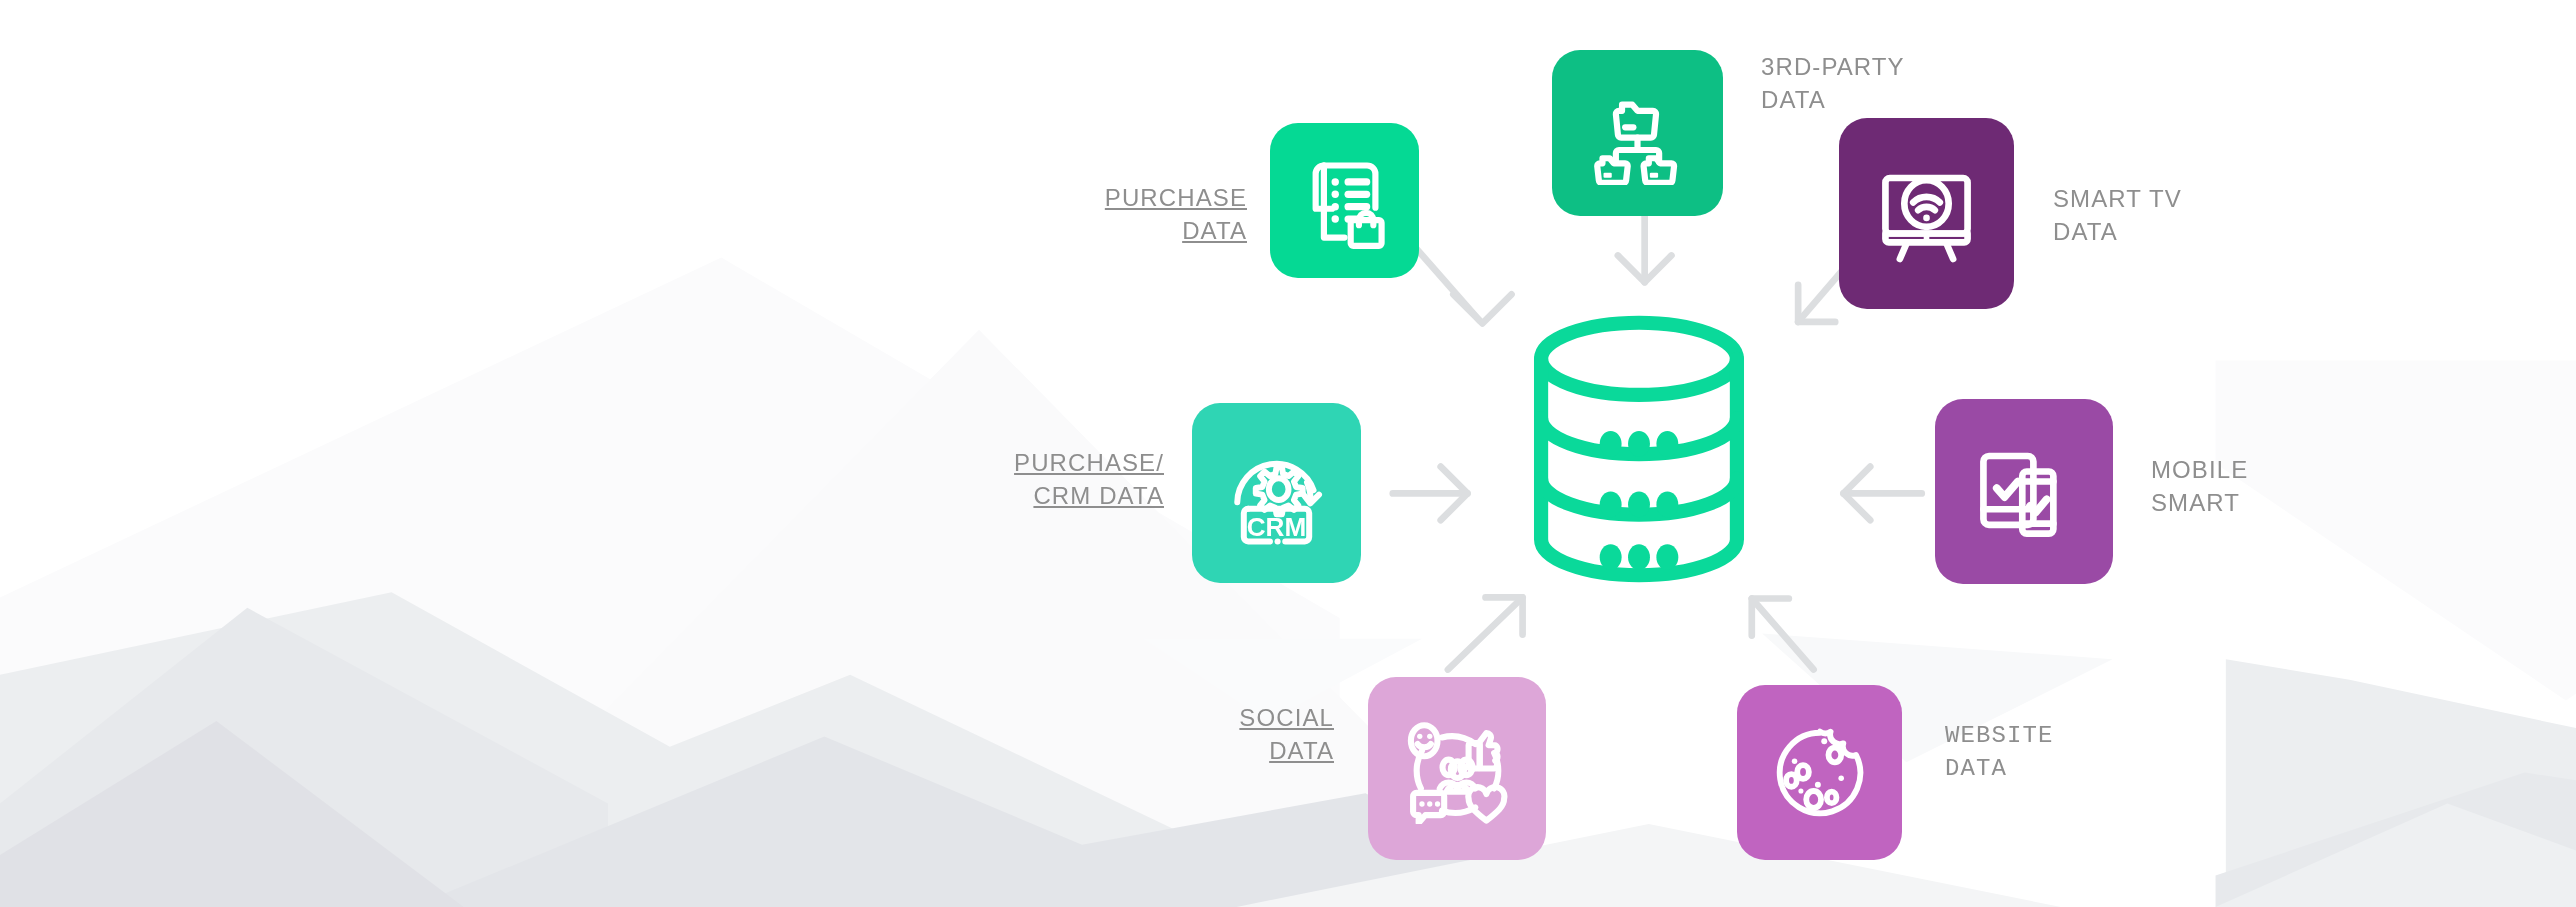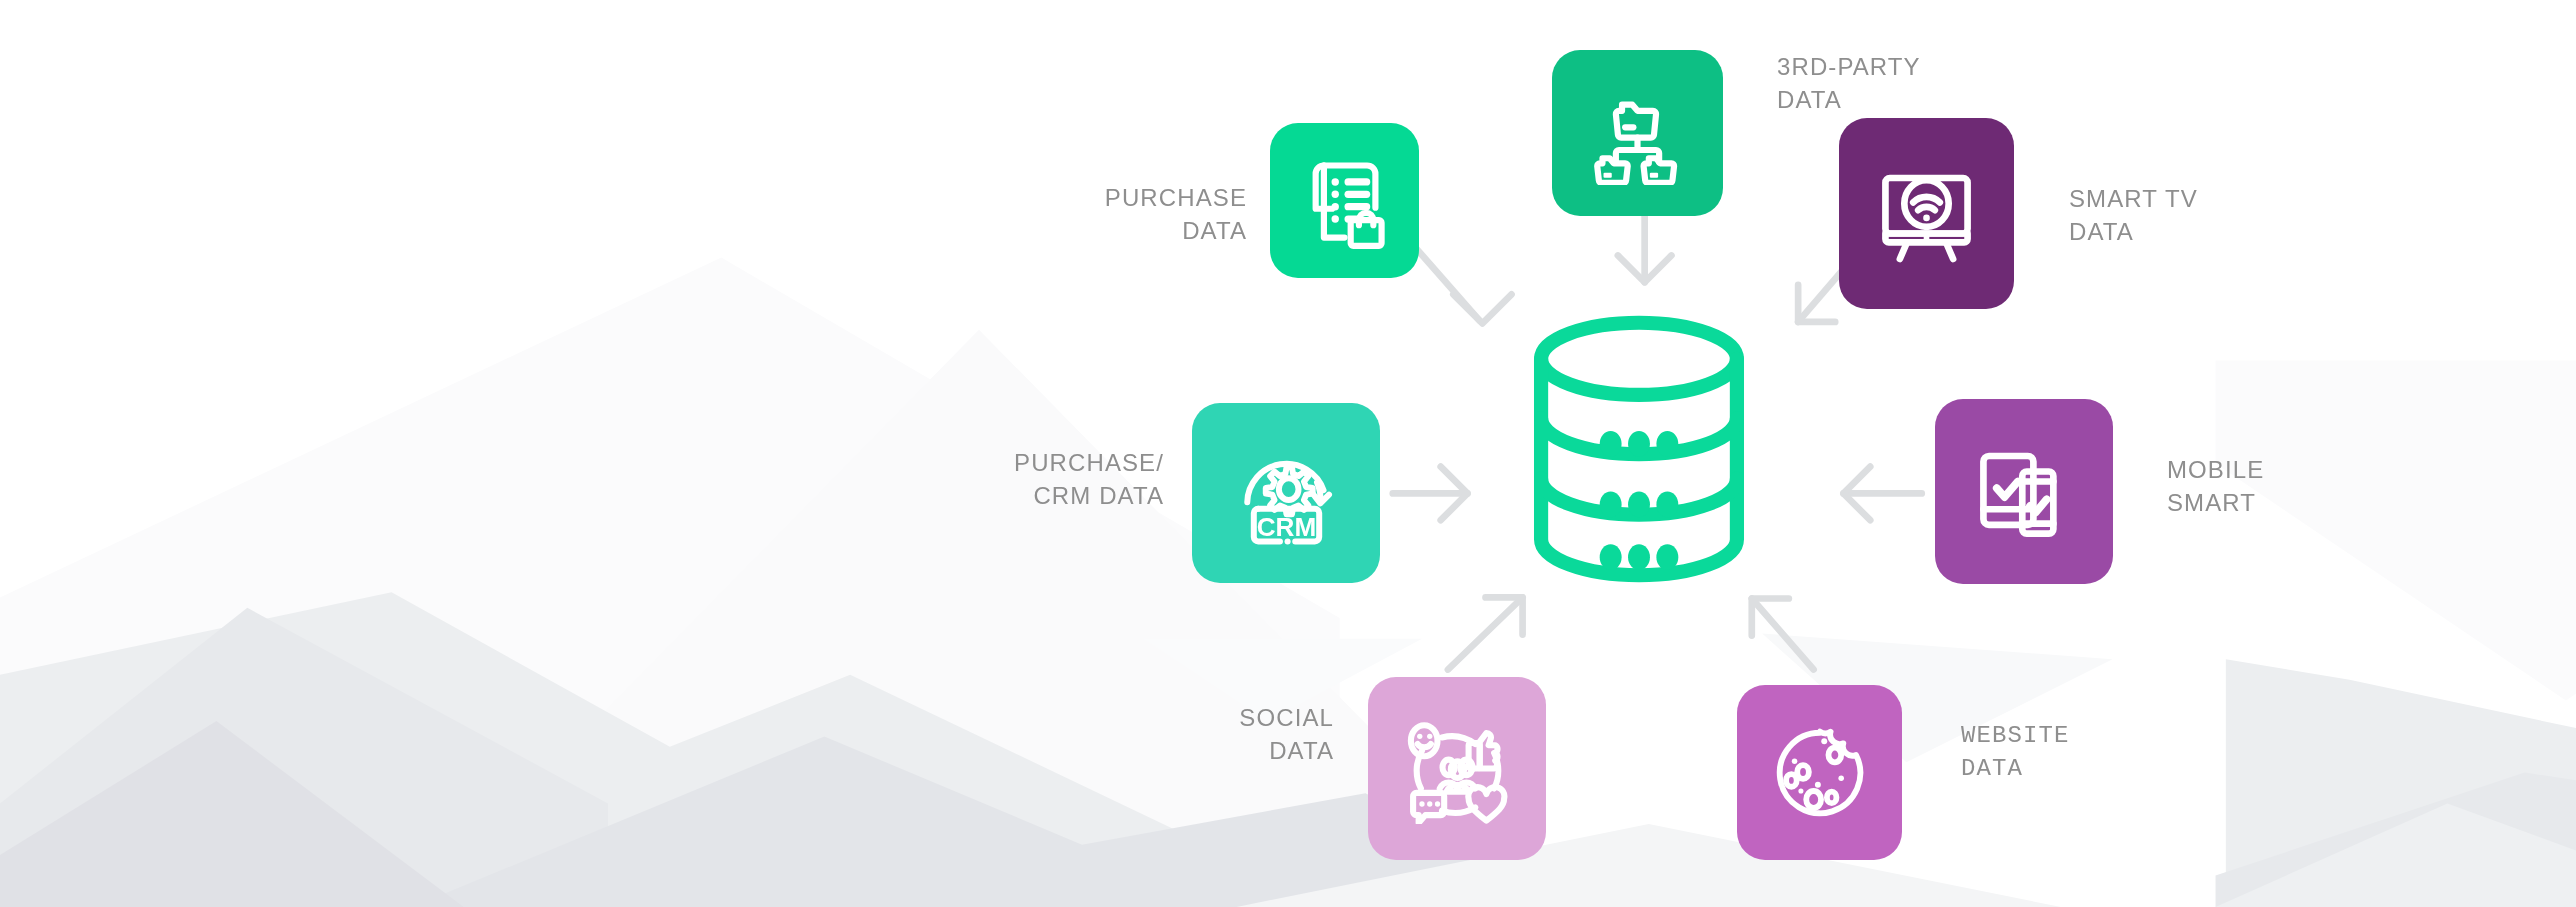--- a/index.html
+++ b/index.html
@@ -46,22 +46,22 @@
 
   .label {
     position: absolute;
     color: #8e8e8e;
     font-size: 24px;
     line-height: 1.38;
     letter-spacing: 1.1px;
     font-weight: 400;
     white-space: pre-line;
   }
-  .label.right  { text-align: right; }
-  .label.left   { text-align: left; margin-left: 16px; }
+  .label.right  { text-align: right; text-decoration: underline; }
+  .label.left   { text-align: left; }
 
   #db-hub {
     position: absolute;
     left: 1510px;
     top: 315px;
     width: 258px;
     height: 268px;
   }
 </style>
 </head>
@@ -324,21 +324,21 @@
           <circle cx="25" cy="82" r="2.4"></circle>
           <circle cx="32" cy="82" r="2.4"></circle>
         </g>
       </svg>
     </div>
     <div class="label right" style="left:1097px; top:701px; width:237px;">SOCIAL
 DATA</div>
   </div>
 
   <div class="node">
-    <div class="card" style="left:1192px; top:403px; width:188px; height:180px; background:#2fd5b4;">
+    <div class="card" style="left:1192px; top:403px; width:169px; height:180px; background:#2fd5b4;">
       <svg width="109" height="109" viewBox="0 0 100 100">
         <g fill="none" stroke="#ffffff" stroke-width="5.5" stroke-linecap="round" stroke-linejoin="round">
 
           <path d="M14 58 a36 36 0 0 1 70 -11"></path>
           <path d="M78 40 a36 36 0 0 1 3 18"></path>
           <polyline points="74 50 81 59 89 51"></polyline>
 
           <path d="M50 26 l5 0 1 6 5 2 5 -4 4 4 -4 5 2 5 6 1 0 5 -6 1 -2 5 4 5 -4 4
                    -5 -4 -5 2 -1 6 -5 0 -1 -6 -5 -2 -5 4 -4 -4 4 -5 -2 -5 -6 -1 0 -5 6 -1
                    2 -5 -4 -5 4 -4 5 4 5 -2 z"></path>

